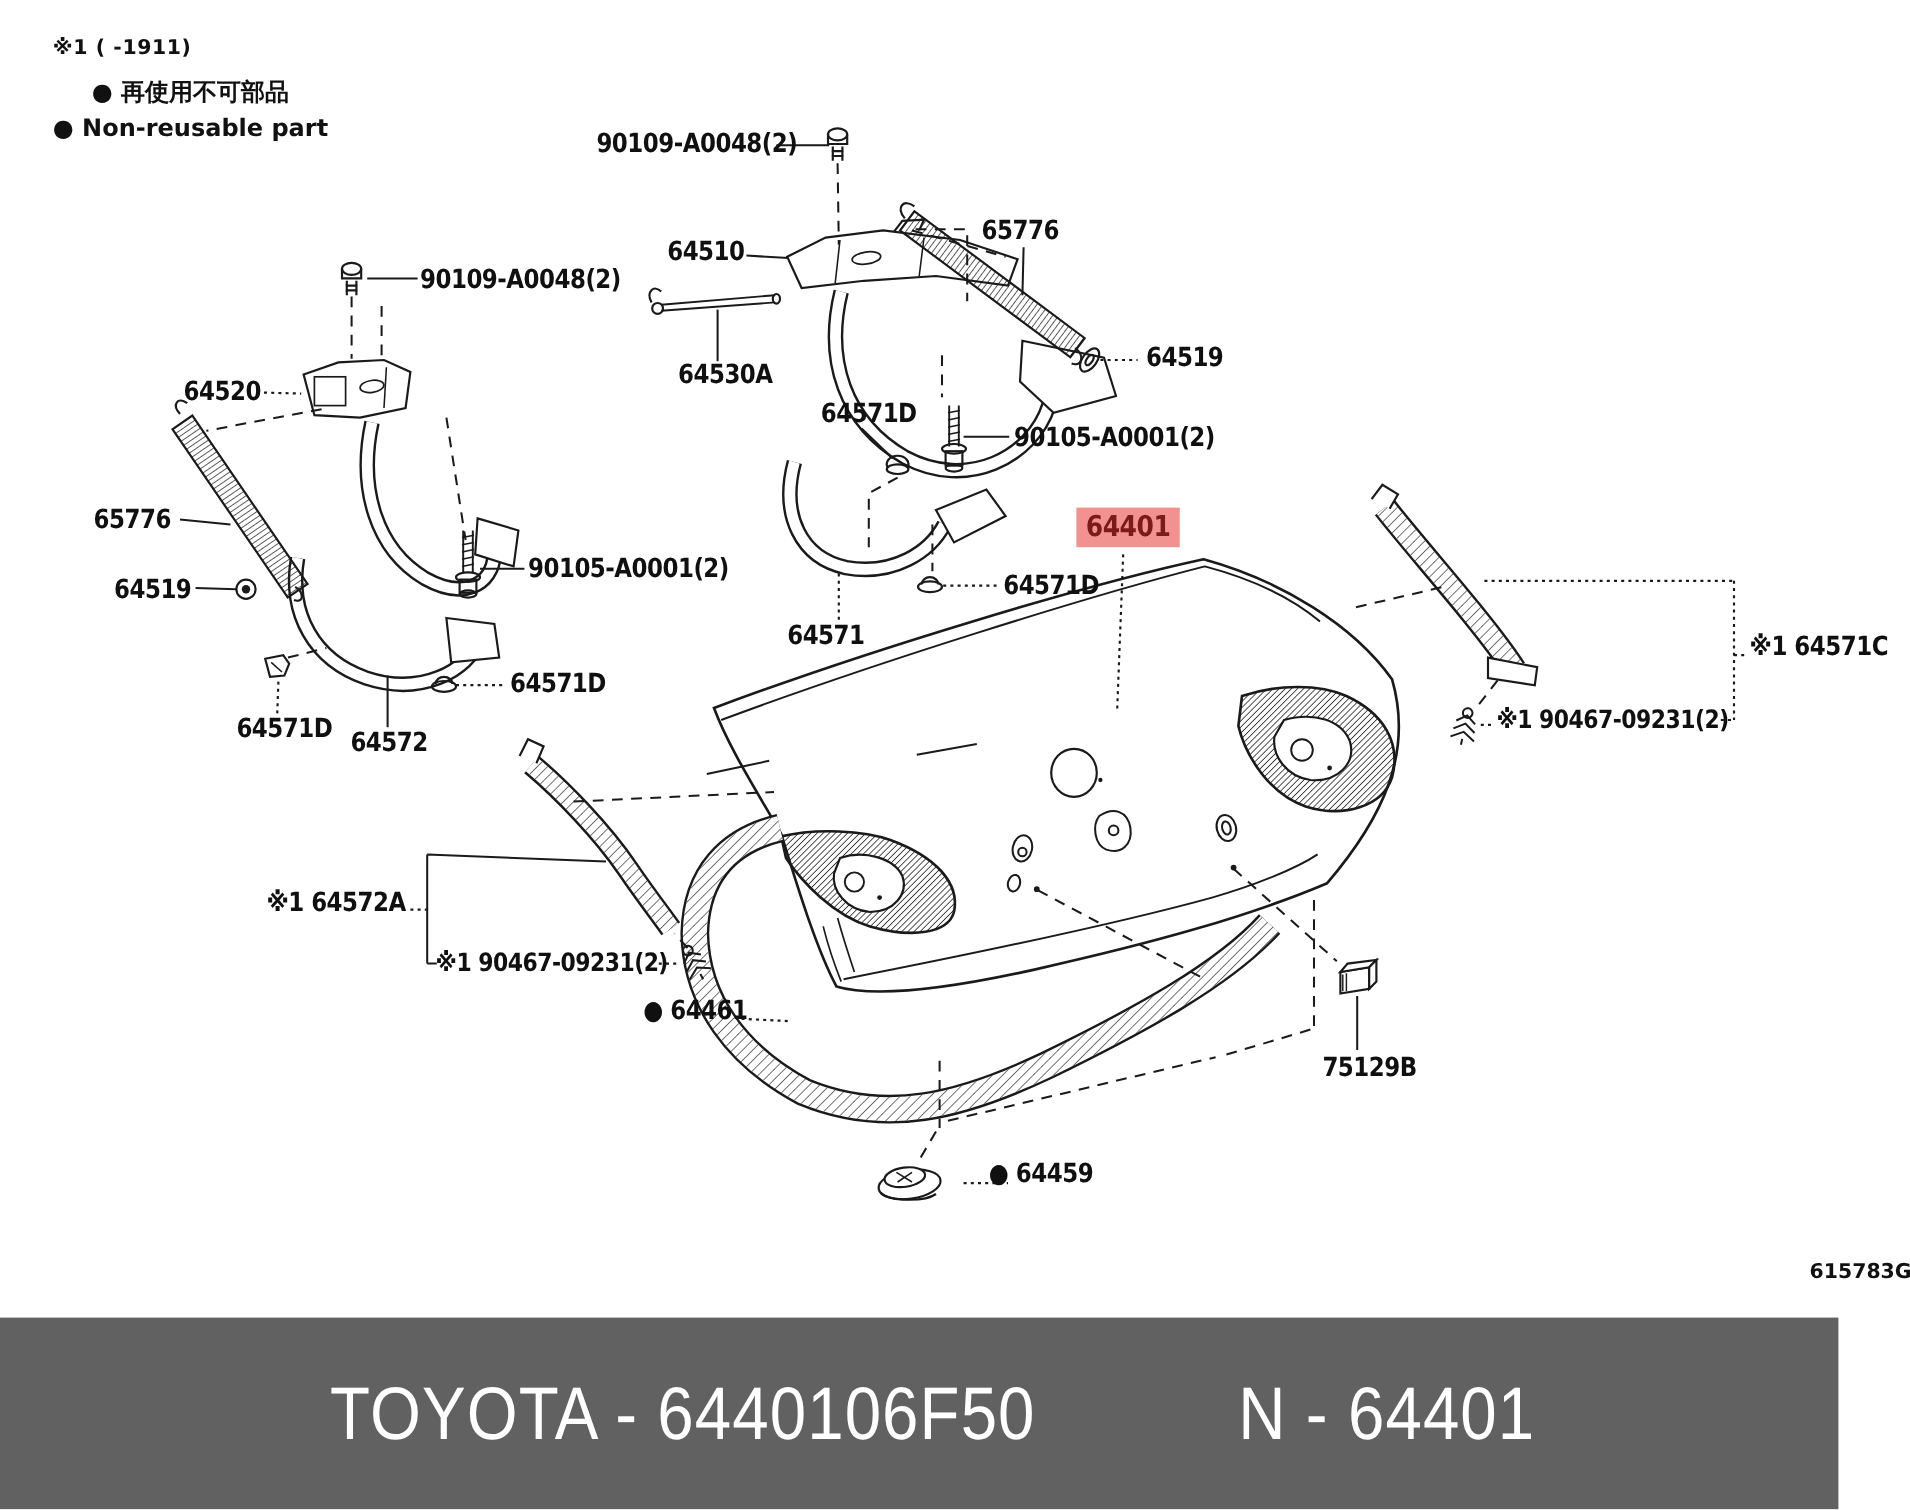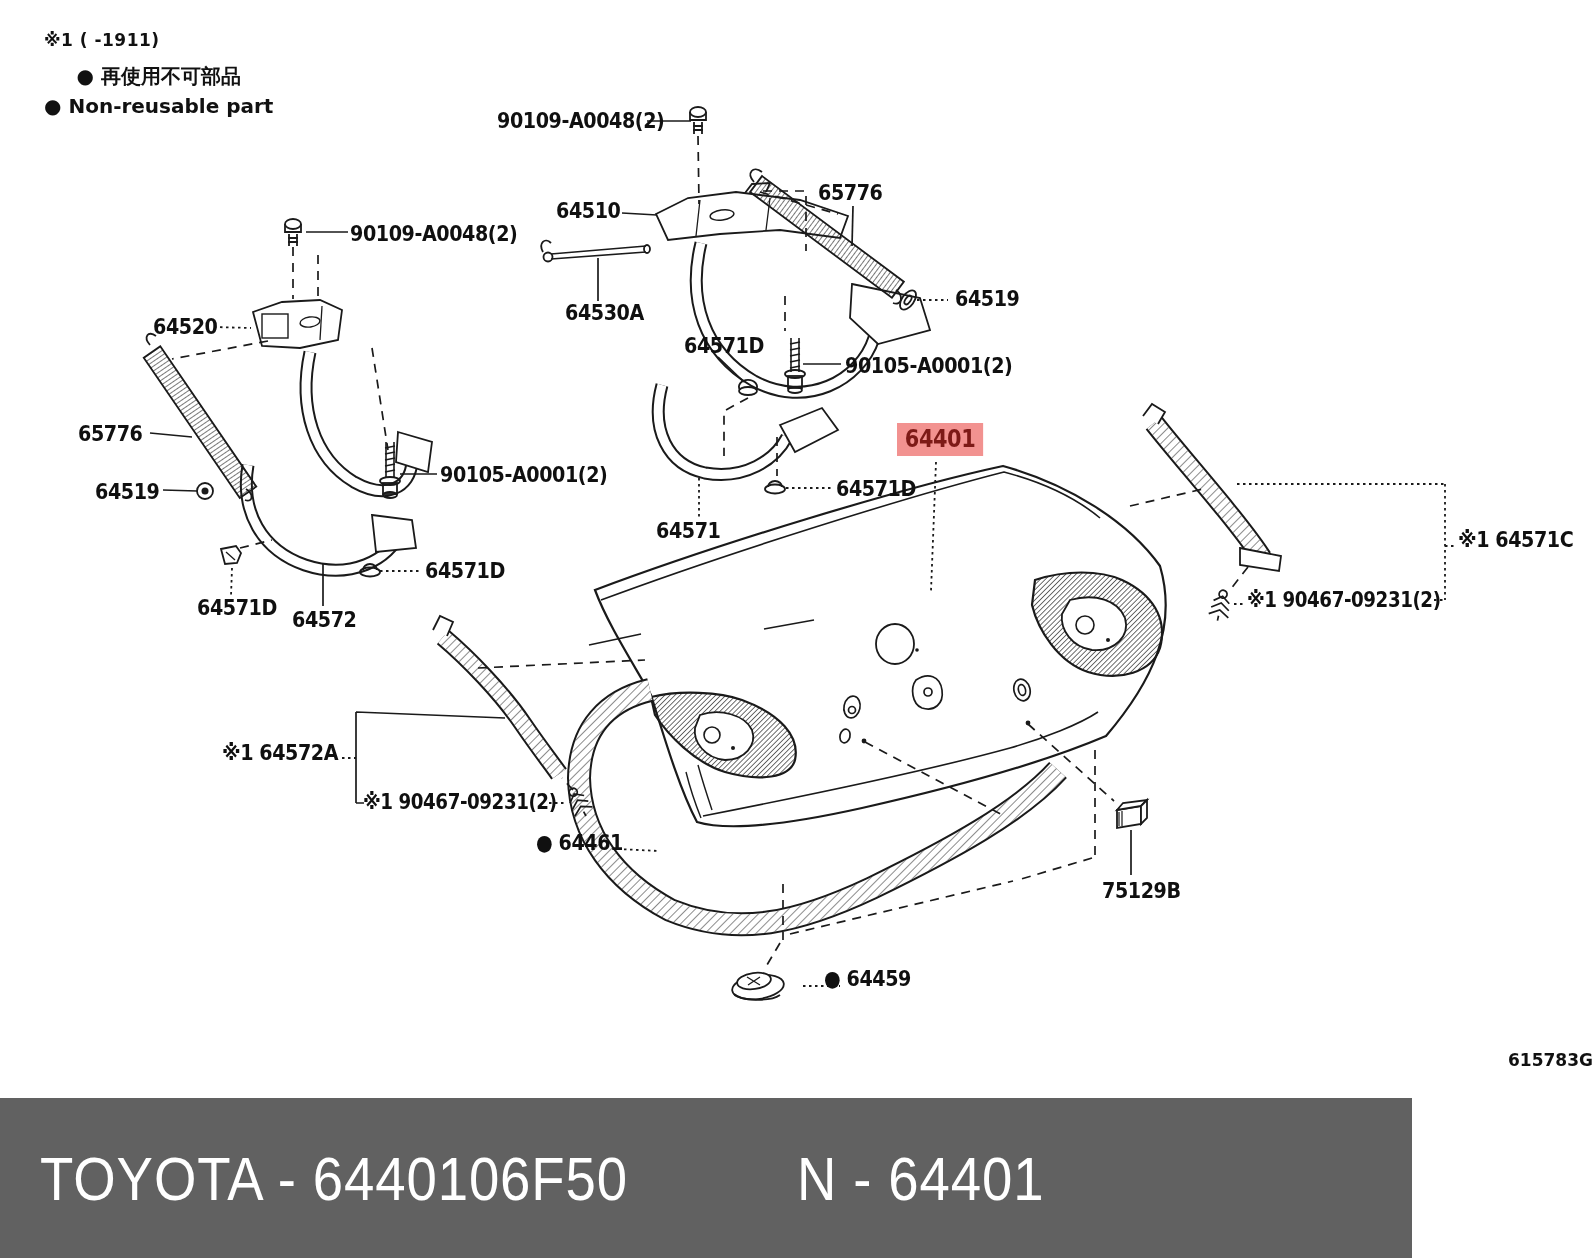--- a/index.html
+++ b/index.html
@@ -8,22 +8,22 @@
   .art{position:absolute;left:0;top:0;}
   .lbl{position:absolute;font:700 22px "DejaVu Sans", sans-serif;color:#101010;
        white-space:nowrap;transform:scaleX(.87);transform-origin:left top;letter-spacing:-0.5px;}
   .lbl.sm{font-size:21px;}
   .red{background:#F29290;color:#7D1A17;padding:2px 9px 3px 9px;transform-origin:left top;}
   .legend{position:absolute;left:44px;top:30px;}
   .legend .l1{font:700 17px "DejaVu Sans", sans-serif;letter-spacing:0.5px;}
   .legend .l2{font:700 20px "DejaVu Sans", sans-serif;margin-top:13px;text-align:center;}
   .legend .l3{font:700 20px "DejaVu Sans", sans-serif;margin-top:4px;text-align:right;}
   .doccode{position:absolute;left:1478px;top:1050px;font:700 17px "DejaVu Sans", sans-serif;margin-left:30px;}
-  .banner{position:absolute;left:0;top:1098px;width:1412px;height:160px;background:#616161;
-          display:flex;align-items:center;justify-content:flex-start;gap:112px;}
+  .banner{position:absolute;left:0;top:1098px;width:1532px;height:160px;background:#616161;
+          display:flex;align-items:center;justify-content:center;gap:112px;}
   .banner span{color:#fff;font:400 62px "Liberation Sans", sans-serif;
                transform:scaleX(.88);transform-origin:center;white-space:nowrap;letter-spacing:1px;}
 </style>
 </head>
 <body>
 
 <div class="stage">
 
 <svg class="art" width="1592" height="1098" viewBox="0 0 1592 1098">
   <defs>

